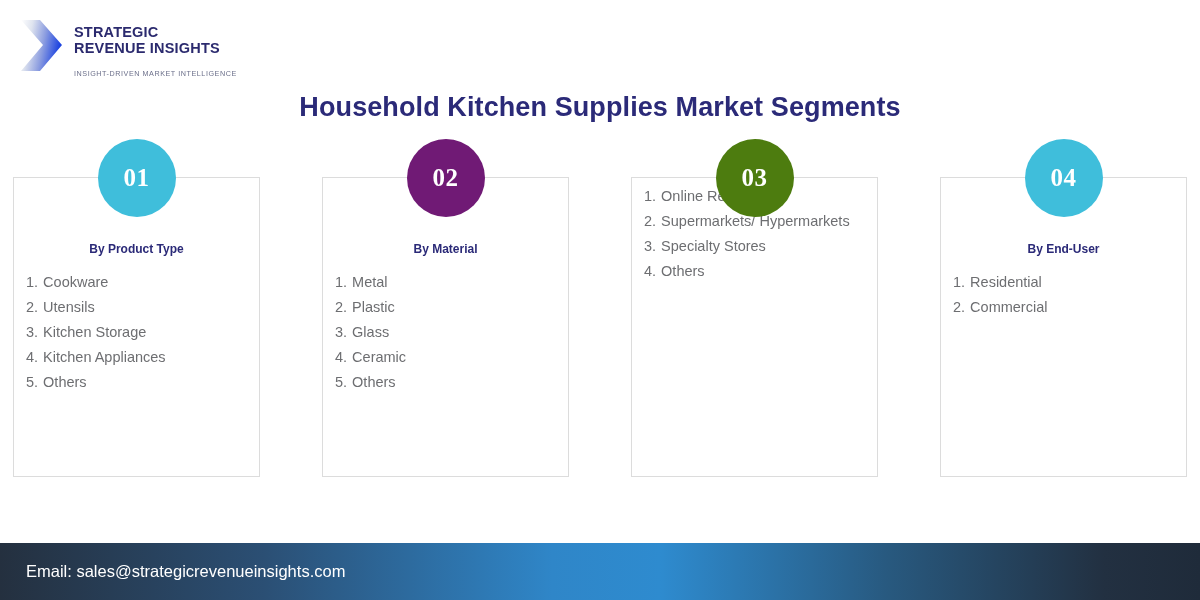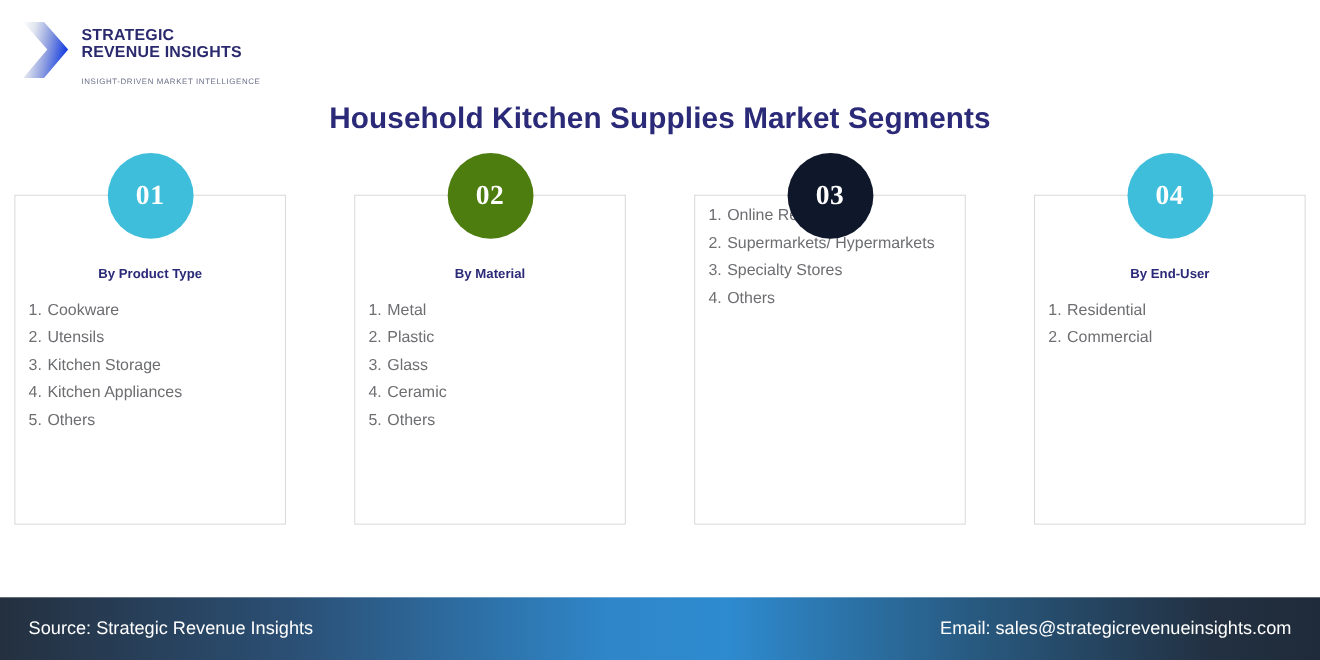--- a/index.html
+++ b/index.html
@@ -202,21 +202,21 @@
           <span class="li-text">Kitchen Appliances</span>
         </li>
       <li>
           <span class="li-num">5.</span>
           <span class="li-text">Others</span>
         </li>
     </ul>
   </div>
 
   <div class="card">
-    <div class="card-badge" style="background: #4d7c0f;">02</div>
+    <div class="card-badge" style="background: #701a75;">02</div>
     <div class="card-heading">By Material</div>
     <ul class="card-list">
       <li>
           <span class="li-num">1.</span>
           <span class="li-text">Metal</span>
         </li>
       <li>
           <span class="li-num">2.</span>
           <span class="li-text">Plastic</span>
         </li>
@@ -229,21 +229,21 @@
           <span class="li-text">Ceramic</span>
         </li>
       <li>
           <span class="li-num">5.</span>
           <span class="li-text">Others</span>
         </li>
     </ul>
   </div>
 
   <div class="card">
-    <div class="card-badge" style="background: #0f172a;">03</div>
+    <div class="card-badge" style="background: #4d7c0f;">03</div>
     <ul class="card-list">
       <li>
           <span class="li-num">1.</span>
           <span class="li-text">Online Retail</span>
         </li>
       <li>
           <span class="li-num">2.</span>
           <span class="li-text">Supermarkets/ Hypermarkets</span>
         </li>
       <li>
@@ -268,15 +268,14 @@
       <li>
           <span class="li-num">2.</span>
           <span class="li-text">Commercial</span>
         </li>
     </ul>
   </div>
 
 </div>
 
 <div class="footer">
-  <span class="footer-text">Source: Strategic Revenue Insights</span>
   <span class="footer-text">Email: sales@strategicrevenueinsights.com</span>
 </div>
 
 </body></html>

